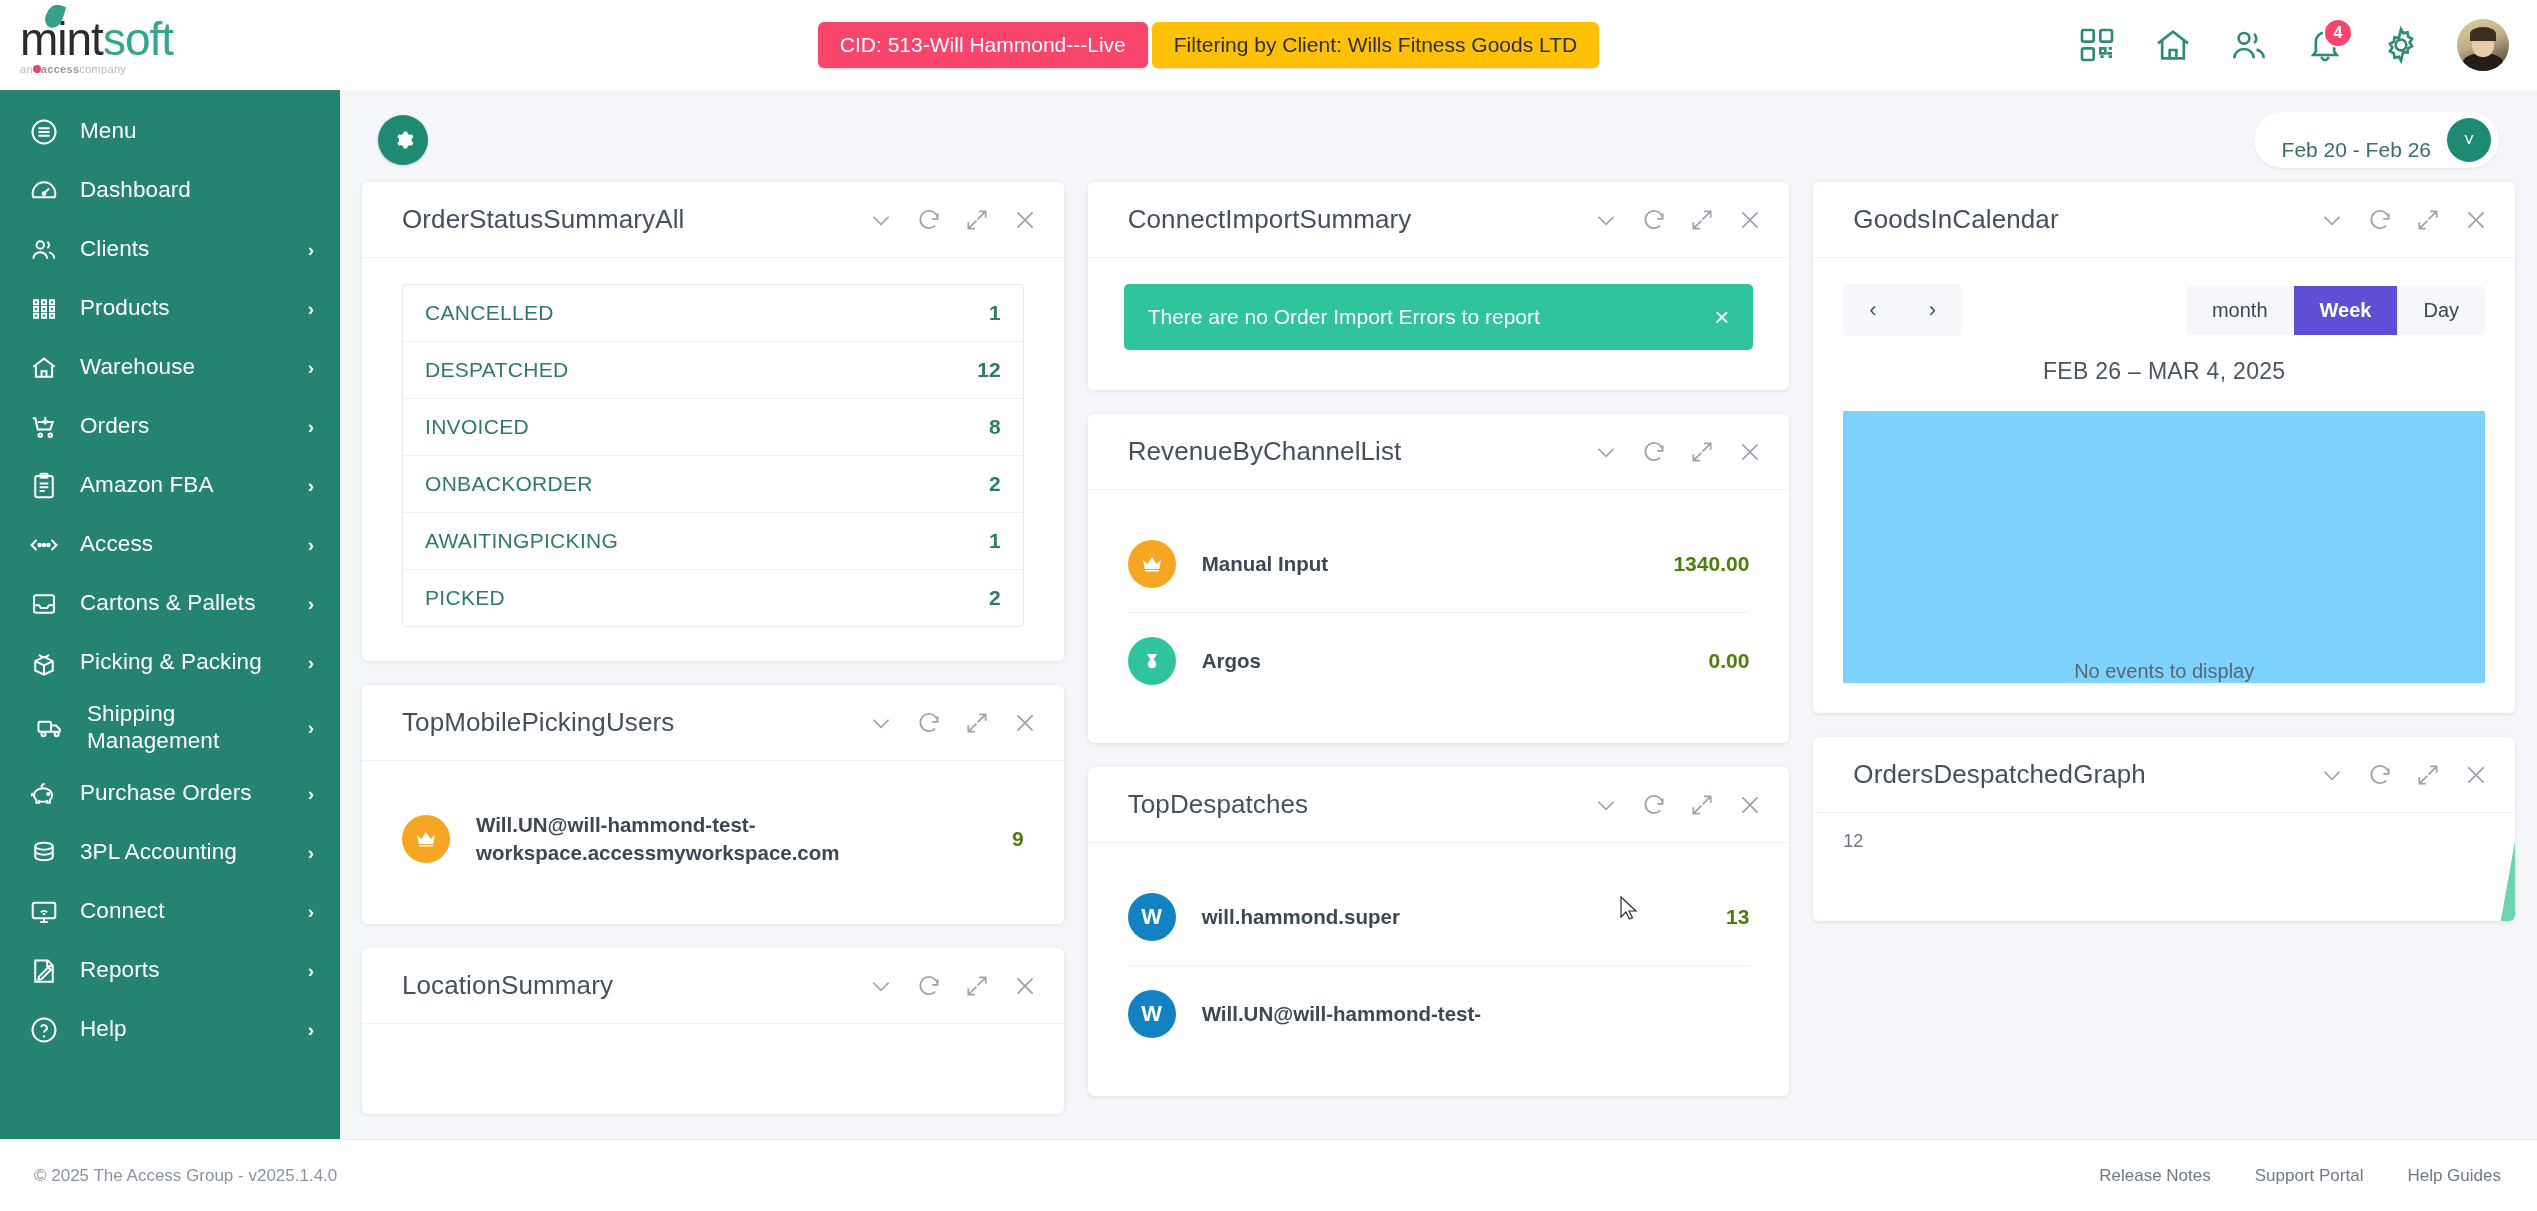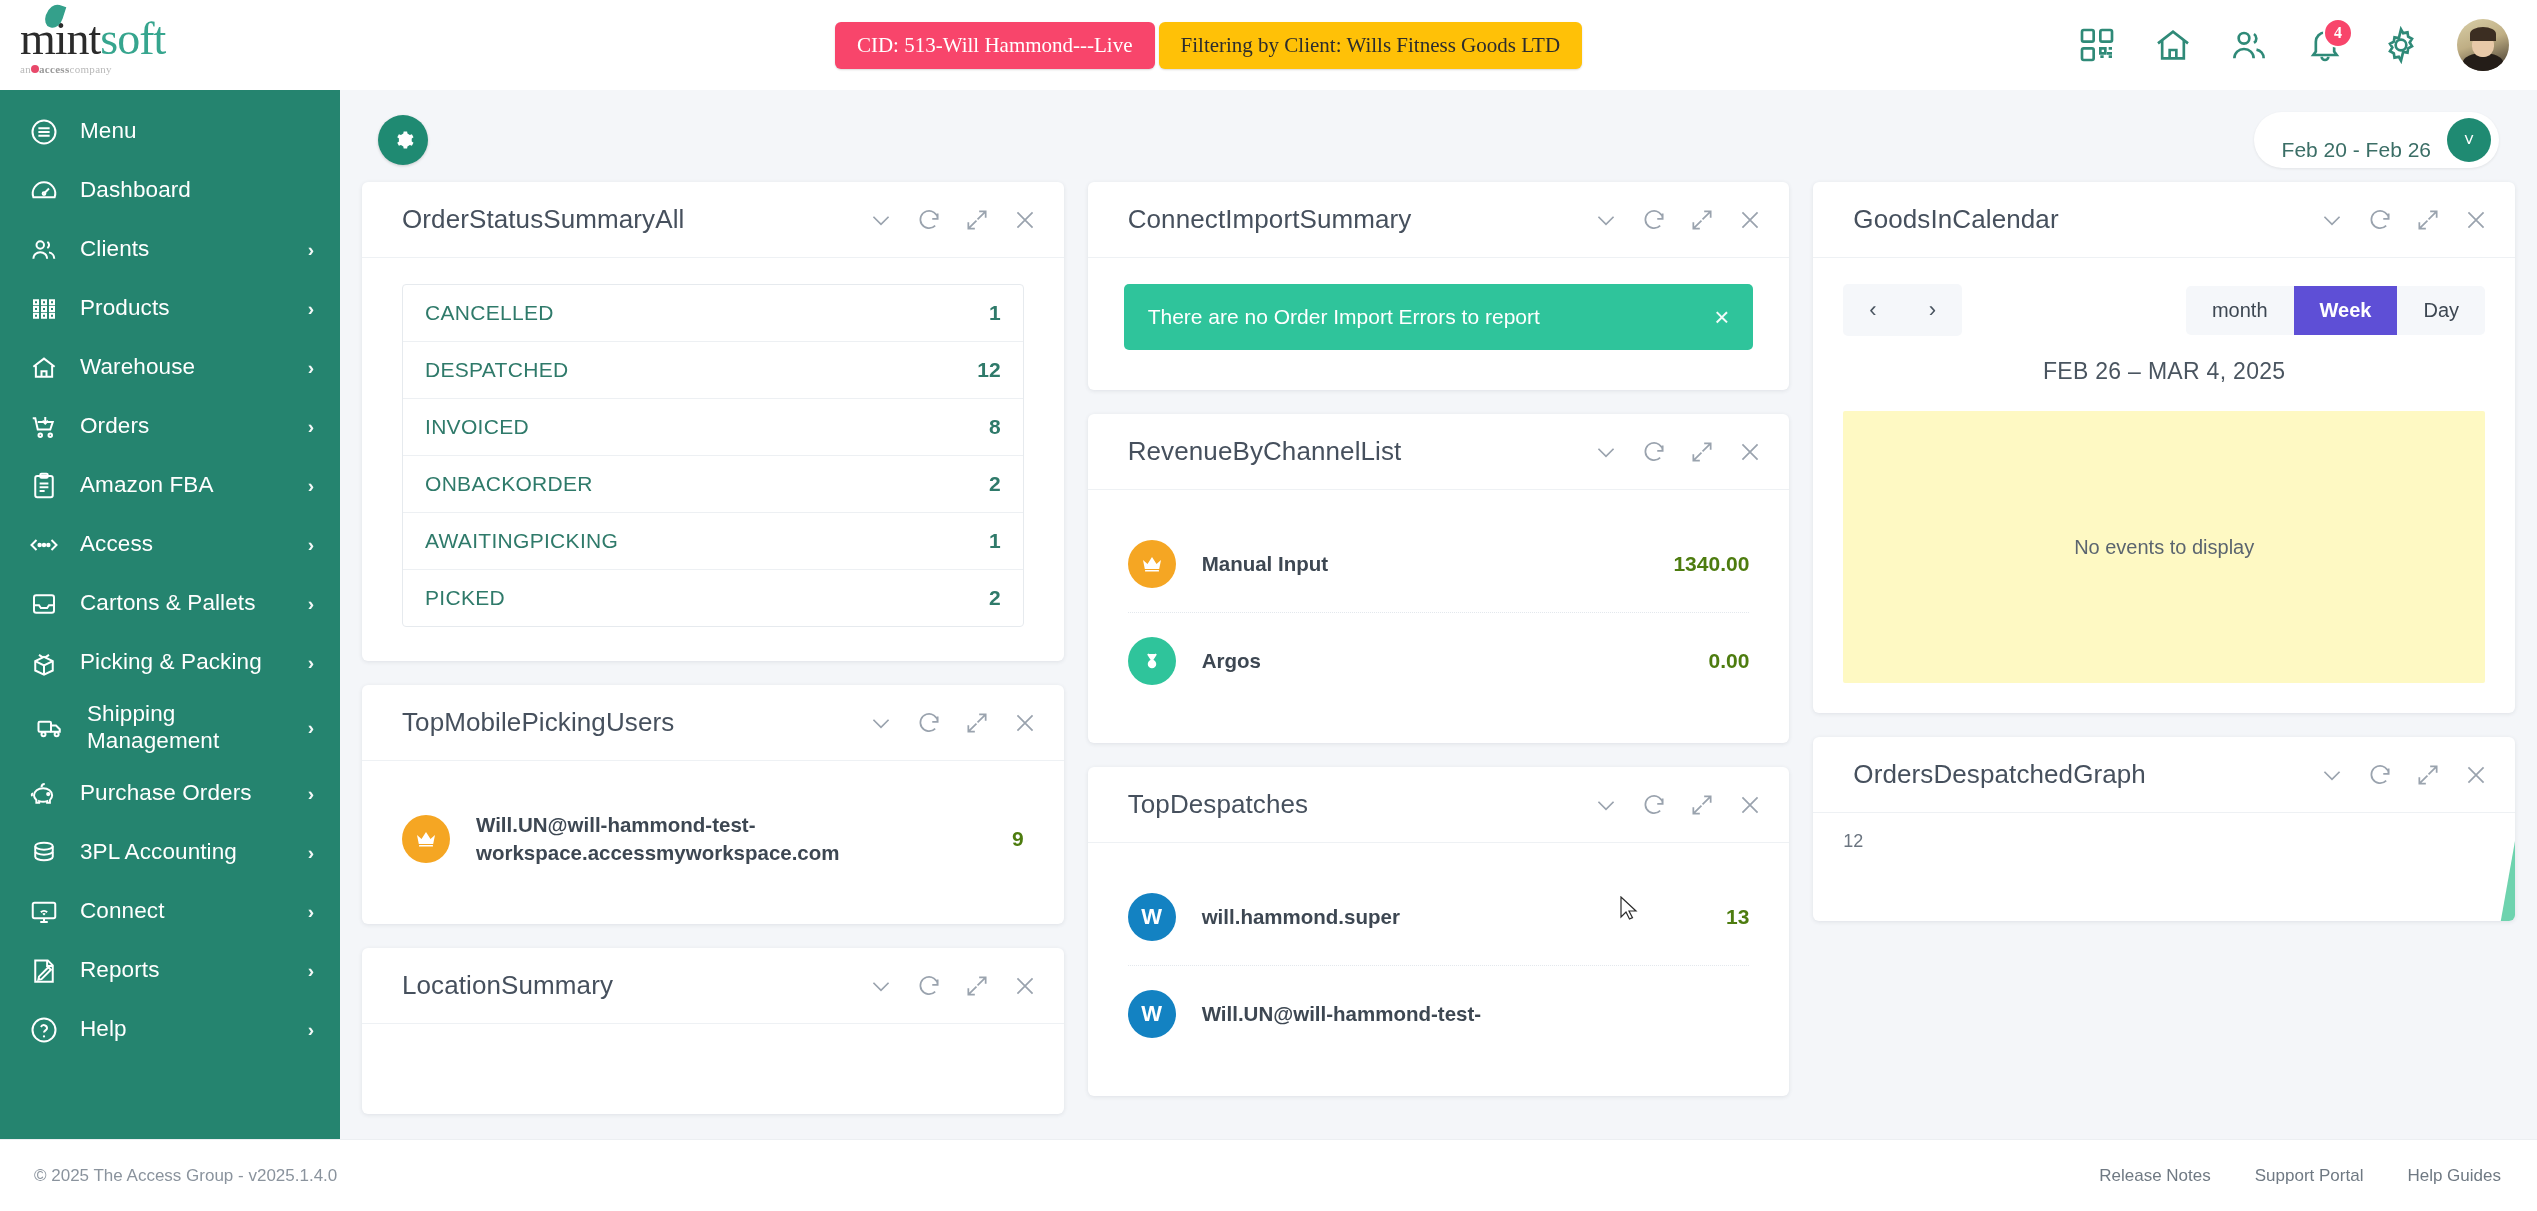--- a/index.html
+++ b/index.html
@@ -9,21 +9,20 @@
     background: #f4f6f9;
     overflow: hidden;
   }
   body { display: flex; flex-direction: column; }
 
   
   .topbar {
     height: 90px; background: #ffffff; flex: 0 0 90px;
     display: flex; align-items: center; position: relative;
     z-index: 30;
-    font-family: Liberation Serif, serif;
   }
   .logo-wrap { width: 340px; flex: 0 0 340px; padding-left: 20px; display:flex; align-items:center; }
   .logo { position: relative; line-height: 1; }
   .logo-main { font-size: 46px; letter-spacing: -1px; font-weight: 400; }
   .logo-mint { color: #2b2b2b; font-weight: 500; }
   .logo-soft { color: #36a58e; font-weight: 300; }
   .logo-leaf {
     position: absolute; left: 26px; top: -12px;
     width: 17px; height: 24px;
     background: #34a08b;
@@ -172,22 +171,22 @@
     color: #4a5560; cursor: pointer; font-family: inherit;
   }
   .cal-views { display: flex; background: #f5f7fa; border-radius: 5px; overflow: hidden; }
   .cal-views button {
     border: none; background: transparent; padding: 13px 26px; font-size: 20px;
     color: #3d4752; cursor: pointer; font-family: inherit;
   }
   .cal-views button.active { background: #5e4fd6; color: #ffffff; font-weight: 600; }
   .cal-range { text-align: center; font-size: 23px; color: #4a5560; padding: 22px 0 26px 0; letter-spacing: .3px; }
   .cal-grid {
-    background: #fef9c3; border-radius: 2px; height: 272px;
-    display: flex; align-items: center; justify-content: center;
+    background: #7dd3fc; border-radius: 2px; height: 272px;
+    display: flex; align-items: flex-end; justify-content: center;
     color: #5b656f; font-size: 20px;
   }
 
   
   .graph-body { padding: 18px 30px 0 30px; position: relative; height: 108px; overflow: hidden; }
   .graph-tick { font-size: 18px; color: #6b7580; position: absolute; left: 30px; }
   .graph-area { position: absolute; right: 0; bottom: -10px; width: 120px; height: 90px; }
 
   
   .footer {

